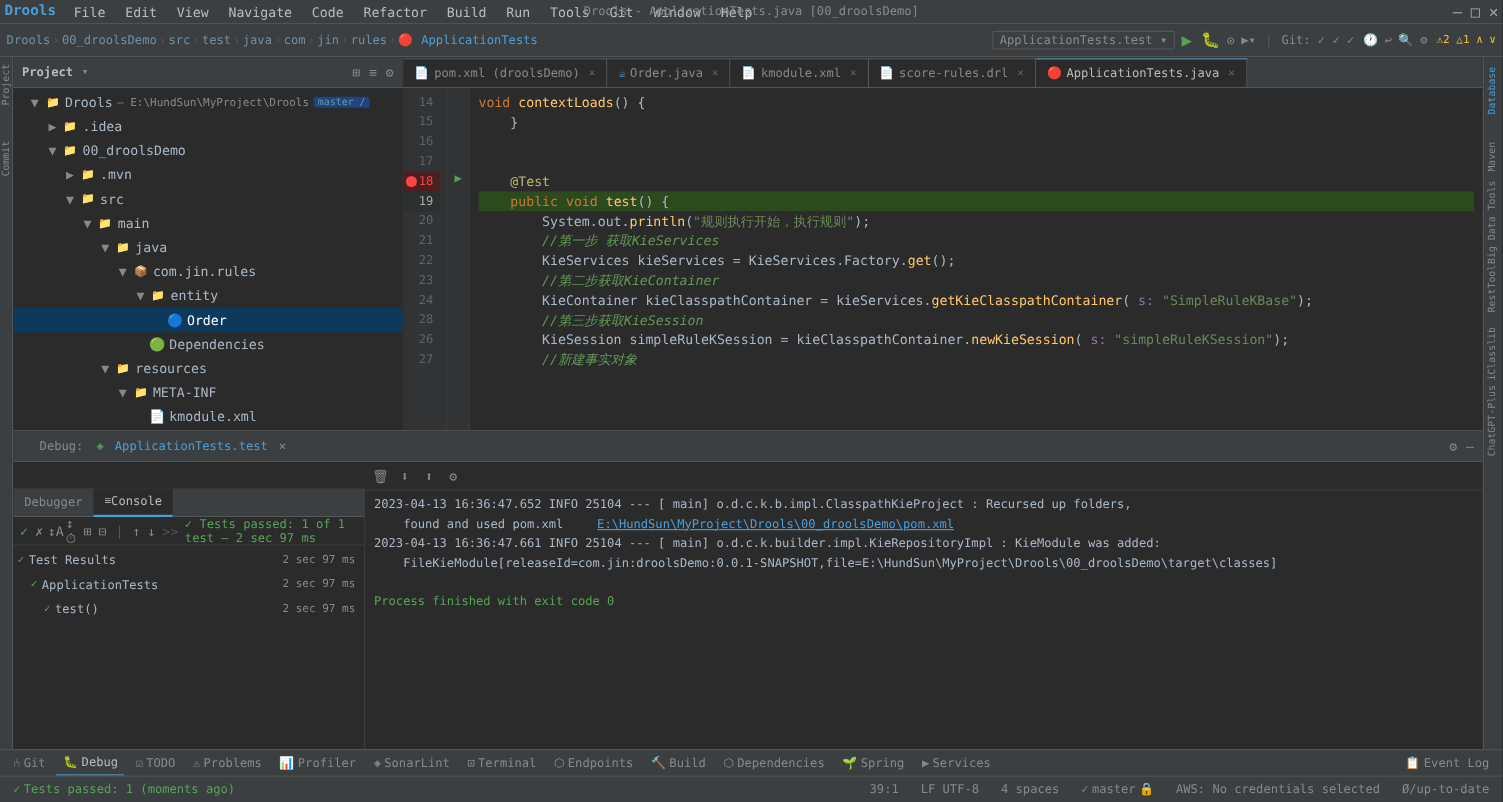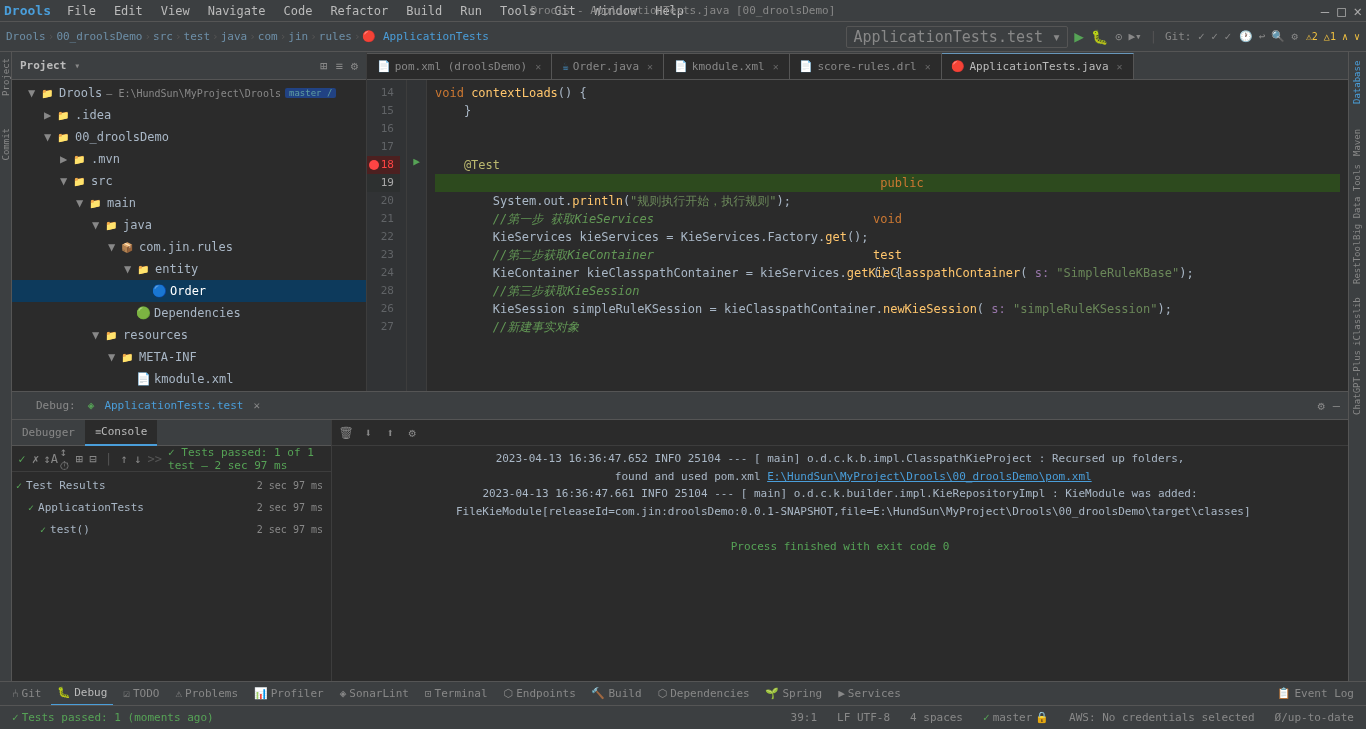--- a/index.html
+++ b/index.html
@@ -228,21 +228,20 @@
       font-size: 12px;
     }
     .code-line {
       height: 18px;
       white-space: pre;
       display: flex;
       align-items: center;
     }
     .code-line.executing-line {
       background: #2d4a1e;
-      flex-direction: column;
     }
     .kw { color: #cc7832; }
     .str { color: #6a8759; }
     .fn { color: #ffc66d; }
     .cm { color: #629755; font-style: italic; }
     .cls { color: #a9b7c6; }
     .ann { color: #bbb86f; }
     .var { color: #a9b7c6; }
 
     
@@ -274,20 +273,21 @@
       flex: 1;
       overflow: hidden;
     }
 
     
     .test-results-panel {
       width: 320px;
       border-right: 1px solid #3d3d3d;
       display: flex;
       flex-direction: column;
+      margin-top: 24px;
     }
     .debug-inner-tabs {
       background: #3c3f41;
       height: 26px;
       display: flex;
       align-items: center;
       border-bottom: 1px solid #555;
     }
     .debug-inner-tab {
       padding: 0 10px;
@@ -362,24 +362,23 @@
       overflow: hidden;
       padding: 4px 8px;
       font-size: 11px;
       line-height: 1.6;
       color: #a9b7c6;
     }
     .console-line {
       white-space: nowrap;
       overflow: hidden;
       text-overflow: ellipsis;
-      text-align: center;
     }
     .console-info { color: #a9b7c6; }
-    .console-link { color: #4a9eda; text-decoration: underline; }
+    .console-link { color: #4a9eda; text-decoration: underline; margin-left: 24px; }
     .console-highlight {
       background: #3a1a1a;
       border: 1px solid #7a3a3a;
       padding: 2px 4px;
       margin: 2px 0;
       border-radius: 2px;
     }
     .console-success { color: #56a356; }
     .console-gray { color: #888; }
     .pass-indicator {
@@ -537,21 +536,21 @@
       <span class="sep"> › </span>
       <span>com</span>
       <span class="sep"> › </span>
       <span>jin</span>
       <span class="sep"> › </span>
       <span>rules</span>
       <span class="sep"> › </span>
       <span class="current">🔴 ApplicationTests</span>
     </div>
     <div class="run-controls">
-      <span style="font-size:15px;color:#888;border:1px solid #555;padding:1px 6px;border-radius:2px;">ApplicationTests.test ▾</span>
+      <span style="font-size:11px;color:#888;border:1px solid #555;padding:1px 6px;border-radius:2px;">ApplicationTests.test ▾</span>
       <span class="run-btn debug" style="color:#56a356;font-size:16px;">▶</span>
       <span style="color:#56a356;font-size:14px;margin-left:2px;">🐛</span>
       <span style="color:#888;font-size:12px;margin-left:2px;">⊙</span>
       <span style="color:#888;font-size:11px;margin-left:2px;">▶▾</span>
       <span style="color:#555;margin:0 4px;">|</span>
       <span style="font-size:11px;color:#888;">Git: ✓ ✓ ✓</span>
       <span style="font-size:11px;color:#888;margin-left:4px;">🕐</span>
       <span style="font-size:11px;color:#888;margin-left:2px;">↩</span>
       <span style="font-size:11px;color:#888;margin-left:2px;">🔍</span>
       <span style="font-size:11px;color:#888;margin-left:2px;">⚙</span>

